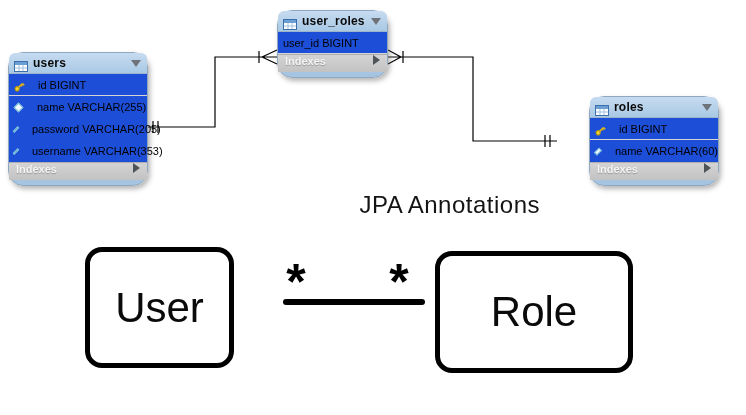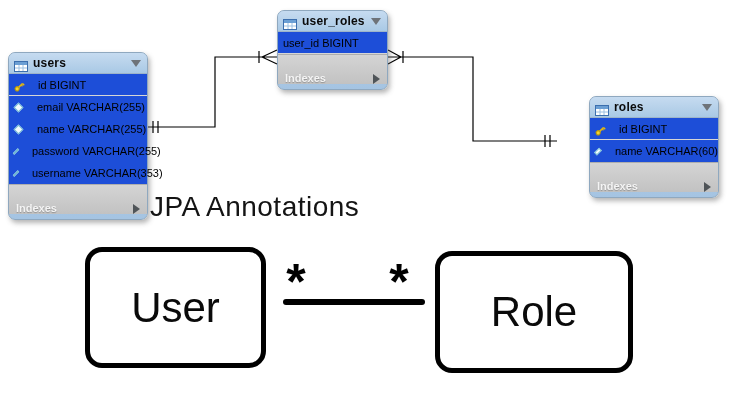--- a/index.html
+++ b/index.html
@@ -10,21 +10,21 @@
     position:relative;
     overflow:hidden;
   }
   .canvas { position:absolute; inset:0; width:746px; height:415px; }
 
   
   .db-table {
     position:absolute;
     background:linear-gradient(#b5d1ea,#a5c4e2);
     border:1px solid #8fa8bf;
-    border-radius:7px;
+    border-radius:15px;
     box-shadow:2px 3px 5px rgba(90,90,90,.45);
     padding-bottom:5px;
   }
   .t-header {
     height:20px;
     display:flex; align-items:center;
     padding:0 6px 0 5px;
     border-radius:6px 6px 0 0;
     background:linear-gradient(#c6dbf0,#a9c9e5);
   }
@@ -48,21 +48,21 @@
   .t-row.pk-sep { border-bottom:1px solid #d6d6d6; }
   .t-row .row-text { font-size:11px; color:#000; margin-left:13px; white-space:nowrap; }
   .t-row.no-icon .row-text { margin-left:1px; }
   .diamond {
     width:7px; height:7px; display:inline-block;
     border:1px solid #6fb9d4; background:#f4fbfd;
     transform:rotate(45deg); margin:0 2px;
   }
   .keywrap { width:12px; height:12px; display:inline-block; }
   .t-indexes {
-    height:30px; display:flex; align-items:flex-end;
+    height:18px; display:flex; align-items:flex-start;
     padding:0 7px;
     background:linear-gradient(#d4d4d4,#c2c2c2);
     border-top:1px solid #aeaeae;
     gap:12px;
   }
   .t-indexes .idx-label {
     font-size:11px; font-weight:bold; color:#f4f4f4;
     text-shadow:0 1px 1px rgba(0,0,0,.25);
   }
   .idx-tri {
@@ -76,31 +76,31 @@
   #tbl-users      { left:8px;   top:52px;  width:140px; }
   #tbl-user-roles { left:277px; top:10px;  width:111px; }
   #tbl-roles      { left:589px; top:96px;  width:130px; }
 
   
   svg.connectors { position:absolute; inset:0; pointer-events:none; }
 
   
   .jpa-title {
     position:absolute; left:150px; top:191px; width:390px;
-    text-align:left; font-size:28px; color:#141414;
+    text-align:right; font-size:24px; color:#141414;
     font-weight:400; letter-spacing:.5px;
   }
   .entity-box {
     position:absolute;
     border:5px solid #000;
     border-radius:17px;
     background:#fff;
     display:flex; align-items:center; justify-content:center;
   }
-  #box-user { left:85px;  top:247px; width:181px; height:121px; }
+  #box-user { left:85px;  top:247px; width:149px; height:121px; }
   #box-role { left:435px; top:251px; width:198px; height:122px; }
   .entity-label { font-size:42px; color:#0a0a0a; font-weight:400; }
   .mm-line {
     position:absolute; left:283px; top:299px;
     width:142px; height:6px; background:#000; border-radius:3px;
   }
   .star {
     position:absolute; top:257px; width:28px;
     font-size:50px; font-weight:bold; color:#000;
     text-align:center; line-height:1;
@@ -151,29 +151,25 @@
                 <line x1="5.5" y1="6" x2="11" y2="6" stroke="#e3b80f" stroke-width="1.6"></line>
                 <line x1="9" y1="6" x2="9" y2="8" stroke="#e3b80f" stroke-width="1.4"></line>
                 <line x1="11" y1="6" x2="11" y2="8.4" stroke="#e3b80f" stroke-width="1.4"></line>
               </g>
             </svg>
         </span>
         <span class="row-text">id BIGINT</span>
       </div>
       <div class="t-row">
         <span class="diamond"></span>
-        <span class="row-text">email VARCHAR(255)</span>
-      </div>
-      <div class="t-row">
-        <span class="diamond"></span>
         <span class="row-text">name VARCHAR(255)</span>
       </div>
       <div class="t-row">
         <span class="diamond"></span>
-        <span class="row-text">password VARCHAR(255)</span>
+        <span class="row-text">password VARCHAR(205)</span>
       </div>
       <div class="t-row">
         <span class="diamond"></span>
         <span class="row-text">username VARCHAR(353)</span>
       </div>
     </div>
     <div class="t-indexes">
       <span class="idx-label">Indexes</span>
       <span class="idx-tri"></span>
     </div>

